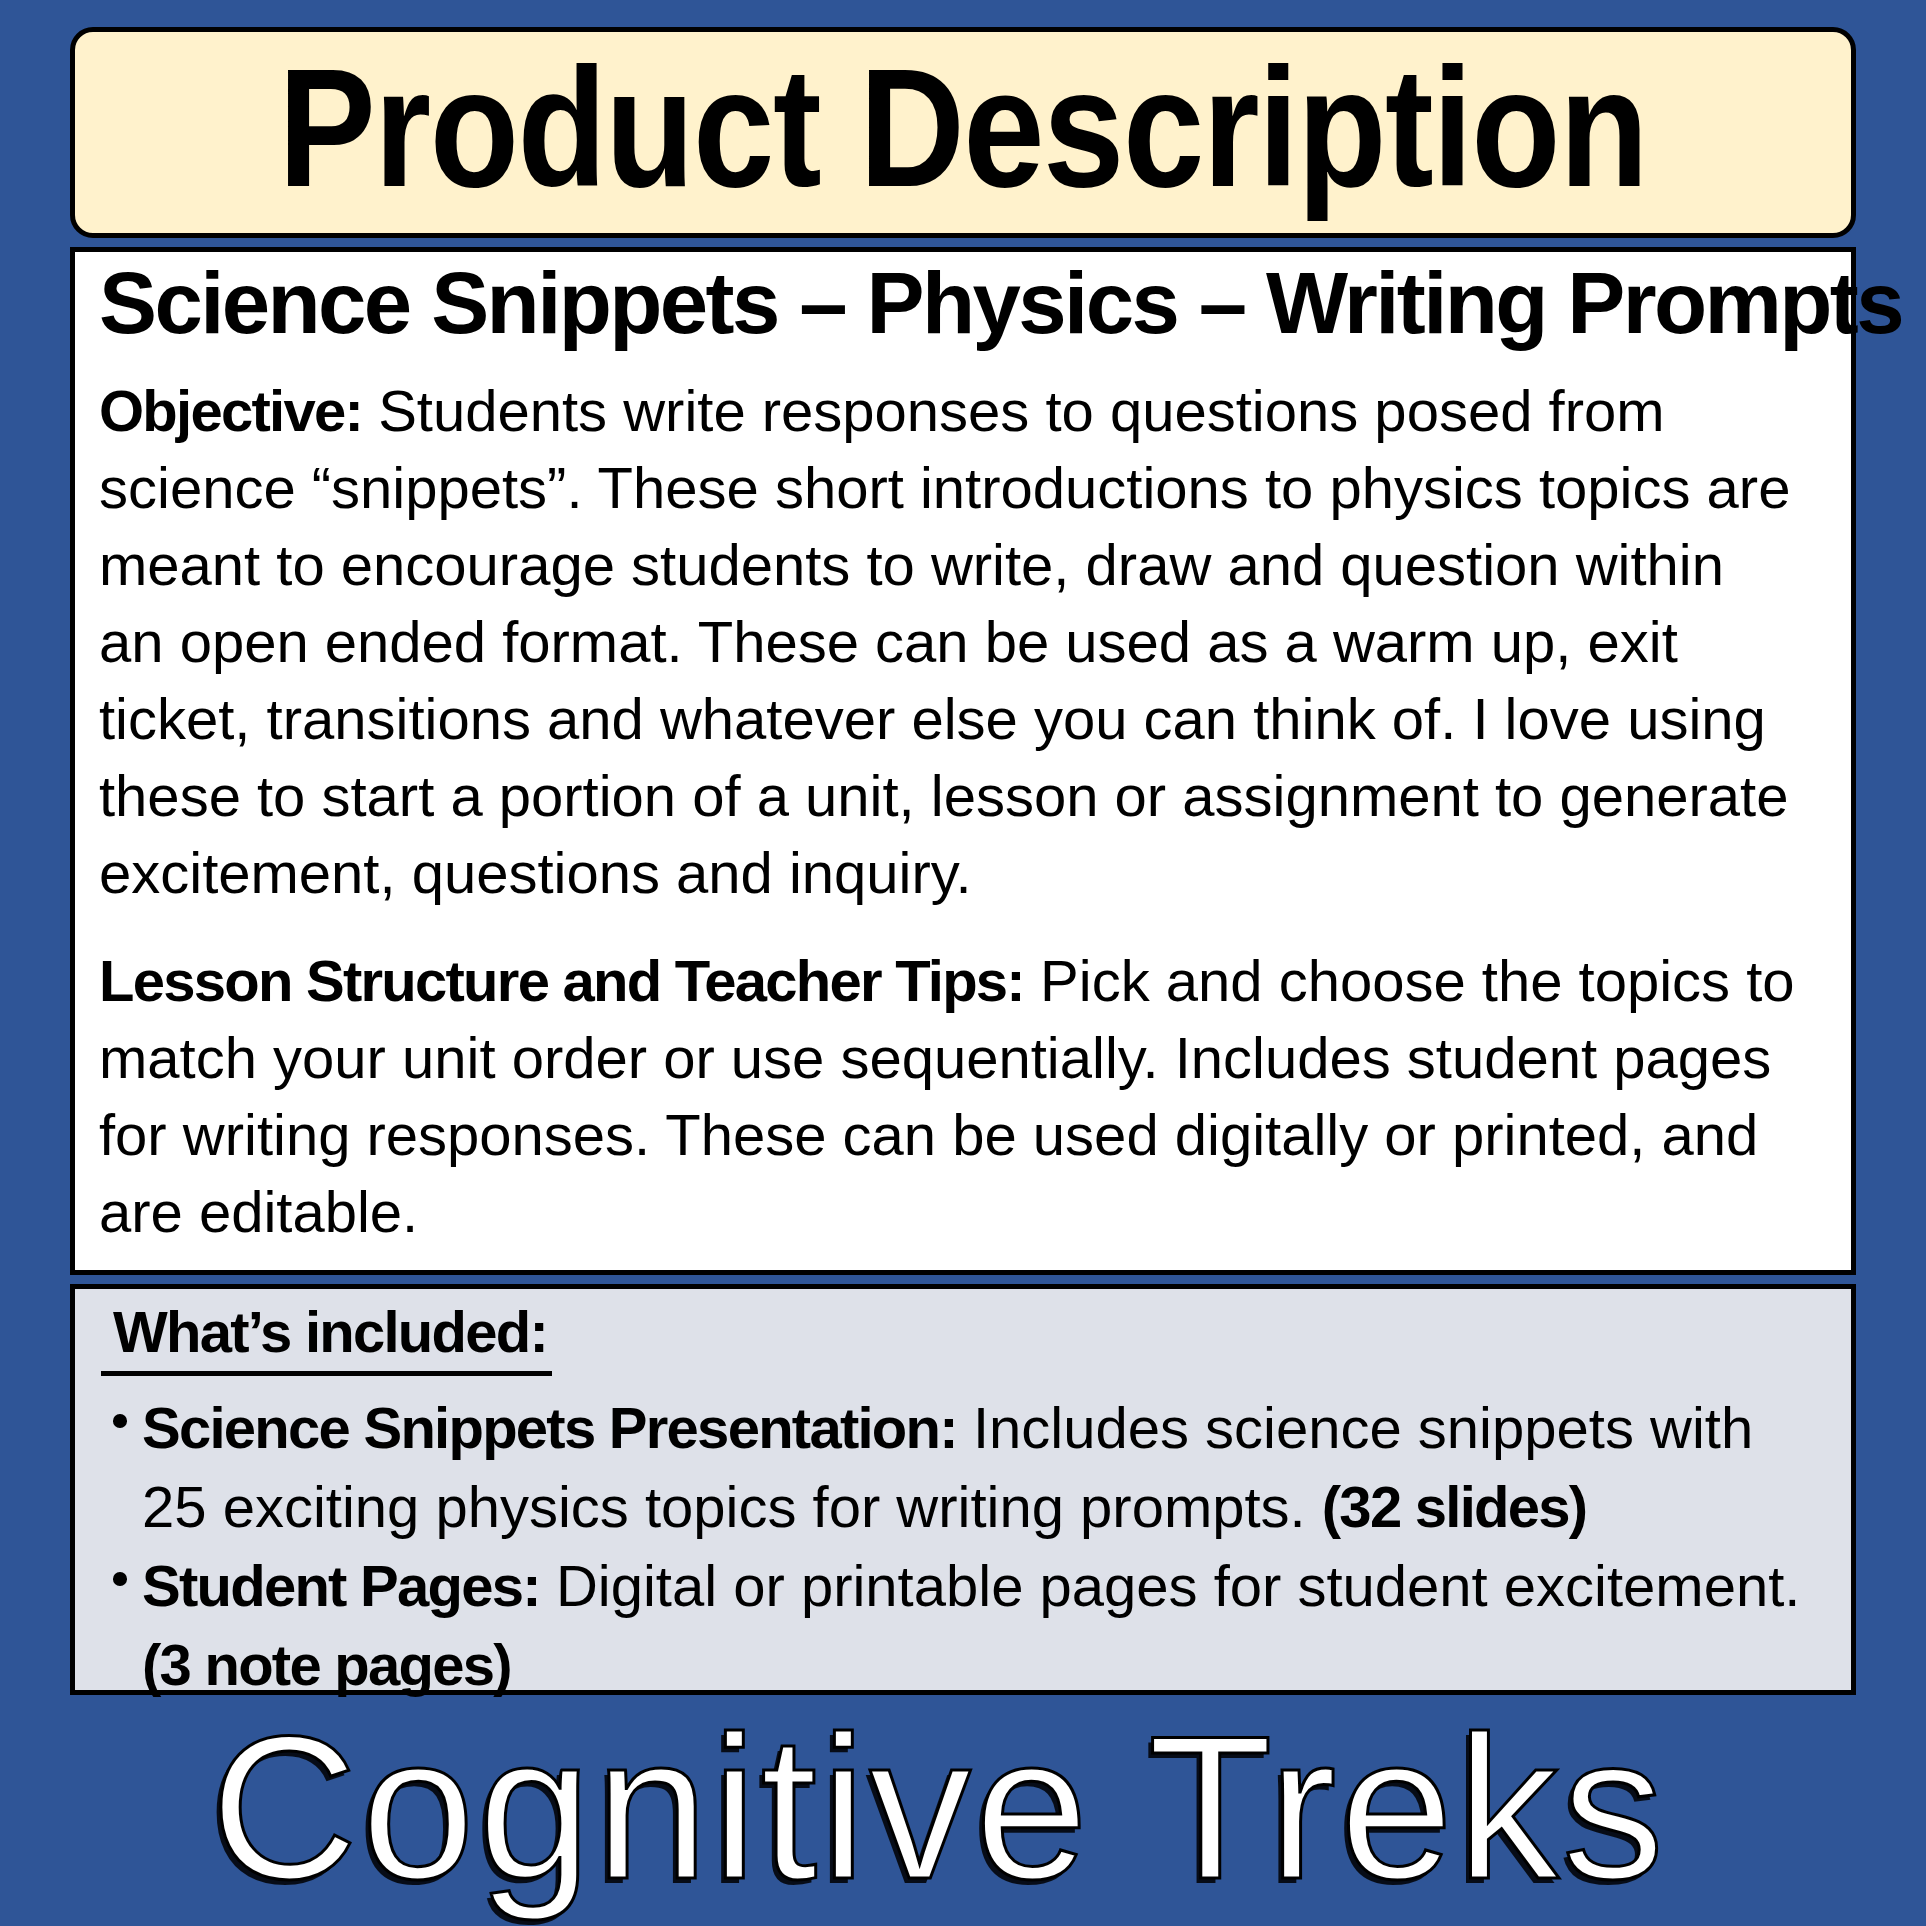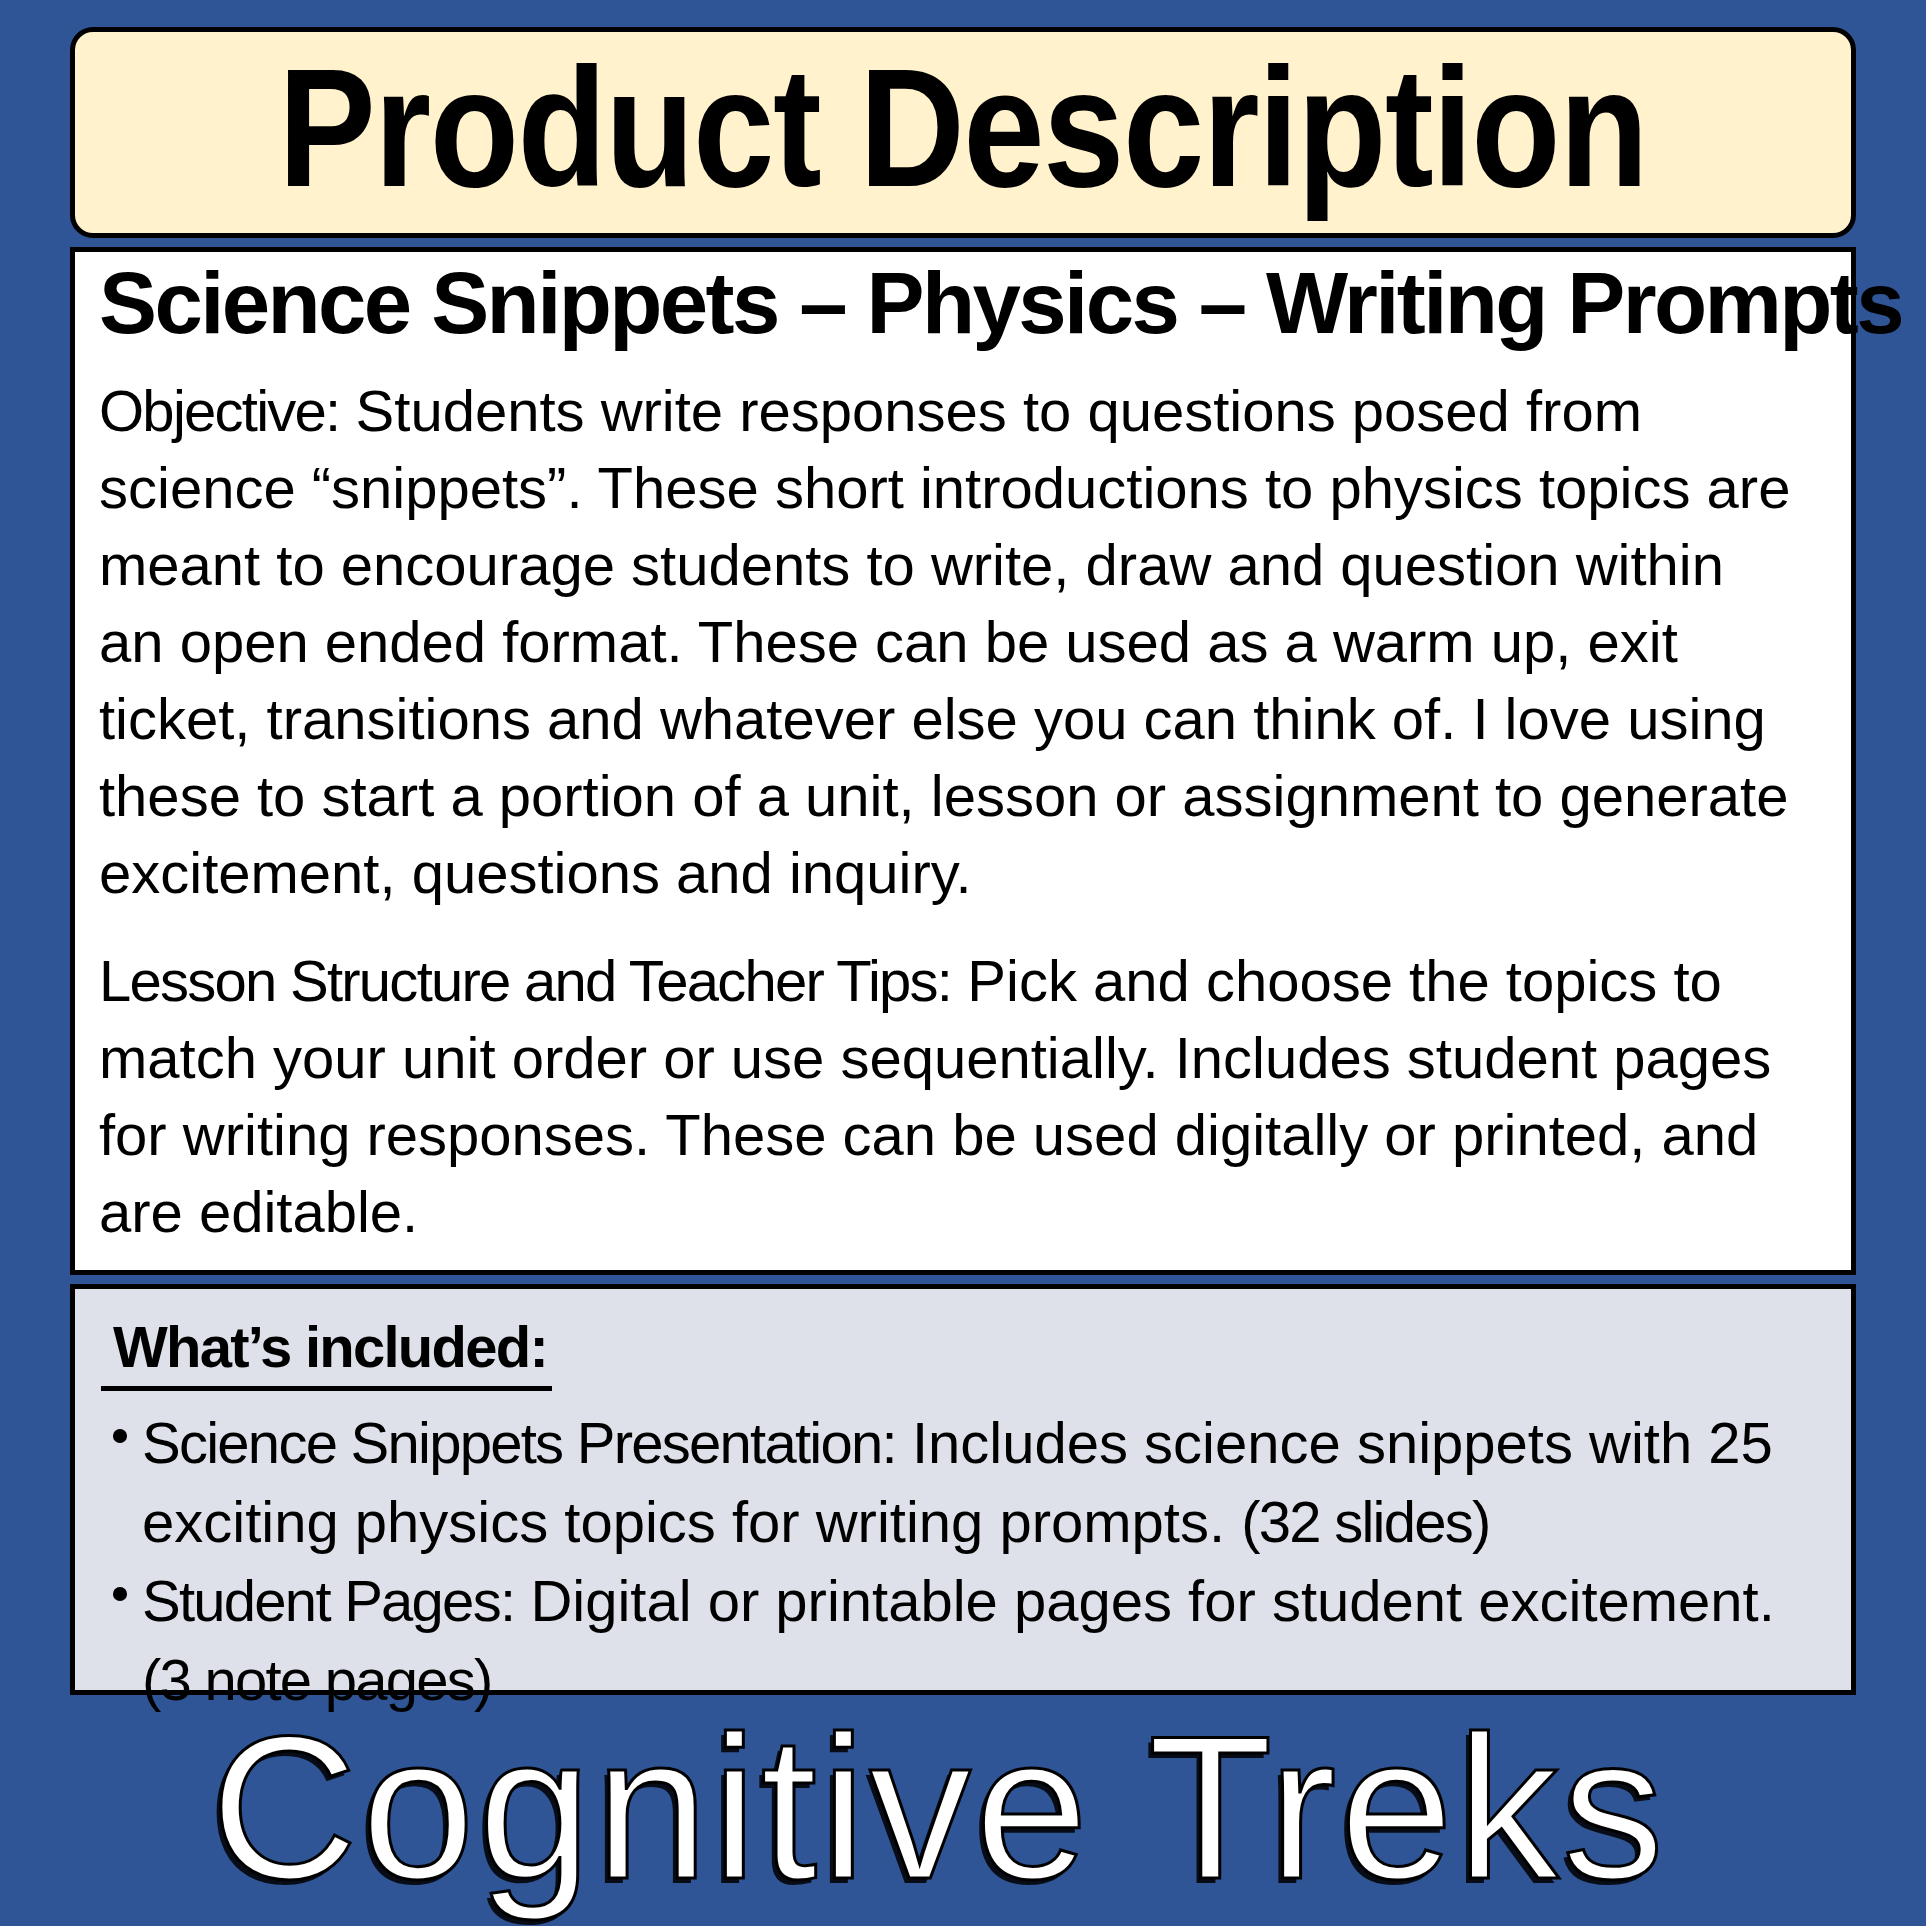--- a/index.html
+++ b/index.html
@@ -54,29 +54,29 @@
   .description-box .doc-heading {
     font-weight: bold;
     letter-spacing: -0.03em;
     margin: 0;
     white-space: nowrap;
   }
   .description-box p {
     margin: 31px 0 0 0;
   }
   .lead-bold {
-    font-weight: normal;
+    font-weight: bold;
     letter-spacing: -0.03em;
   }
   
   .included-box {
     top: 1284px;
     height: 411px;
     background: #DEE1E9;
-    padding: 18px 17px 0 26px;
+    padding: 3px 17px 0 26px;
     font-size: 58px;
     line-height: 79px;
   }
   .included-heading {
     display: inline-block;
     font-weight: bold;
     letter-spacing: -0.03em;
     padding-left: 12px;
     padding-right: 5.1px;
     border-bottom: 5.1px solid #000000;

